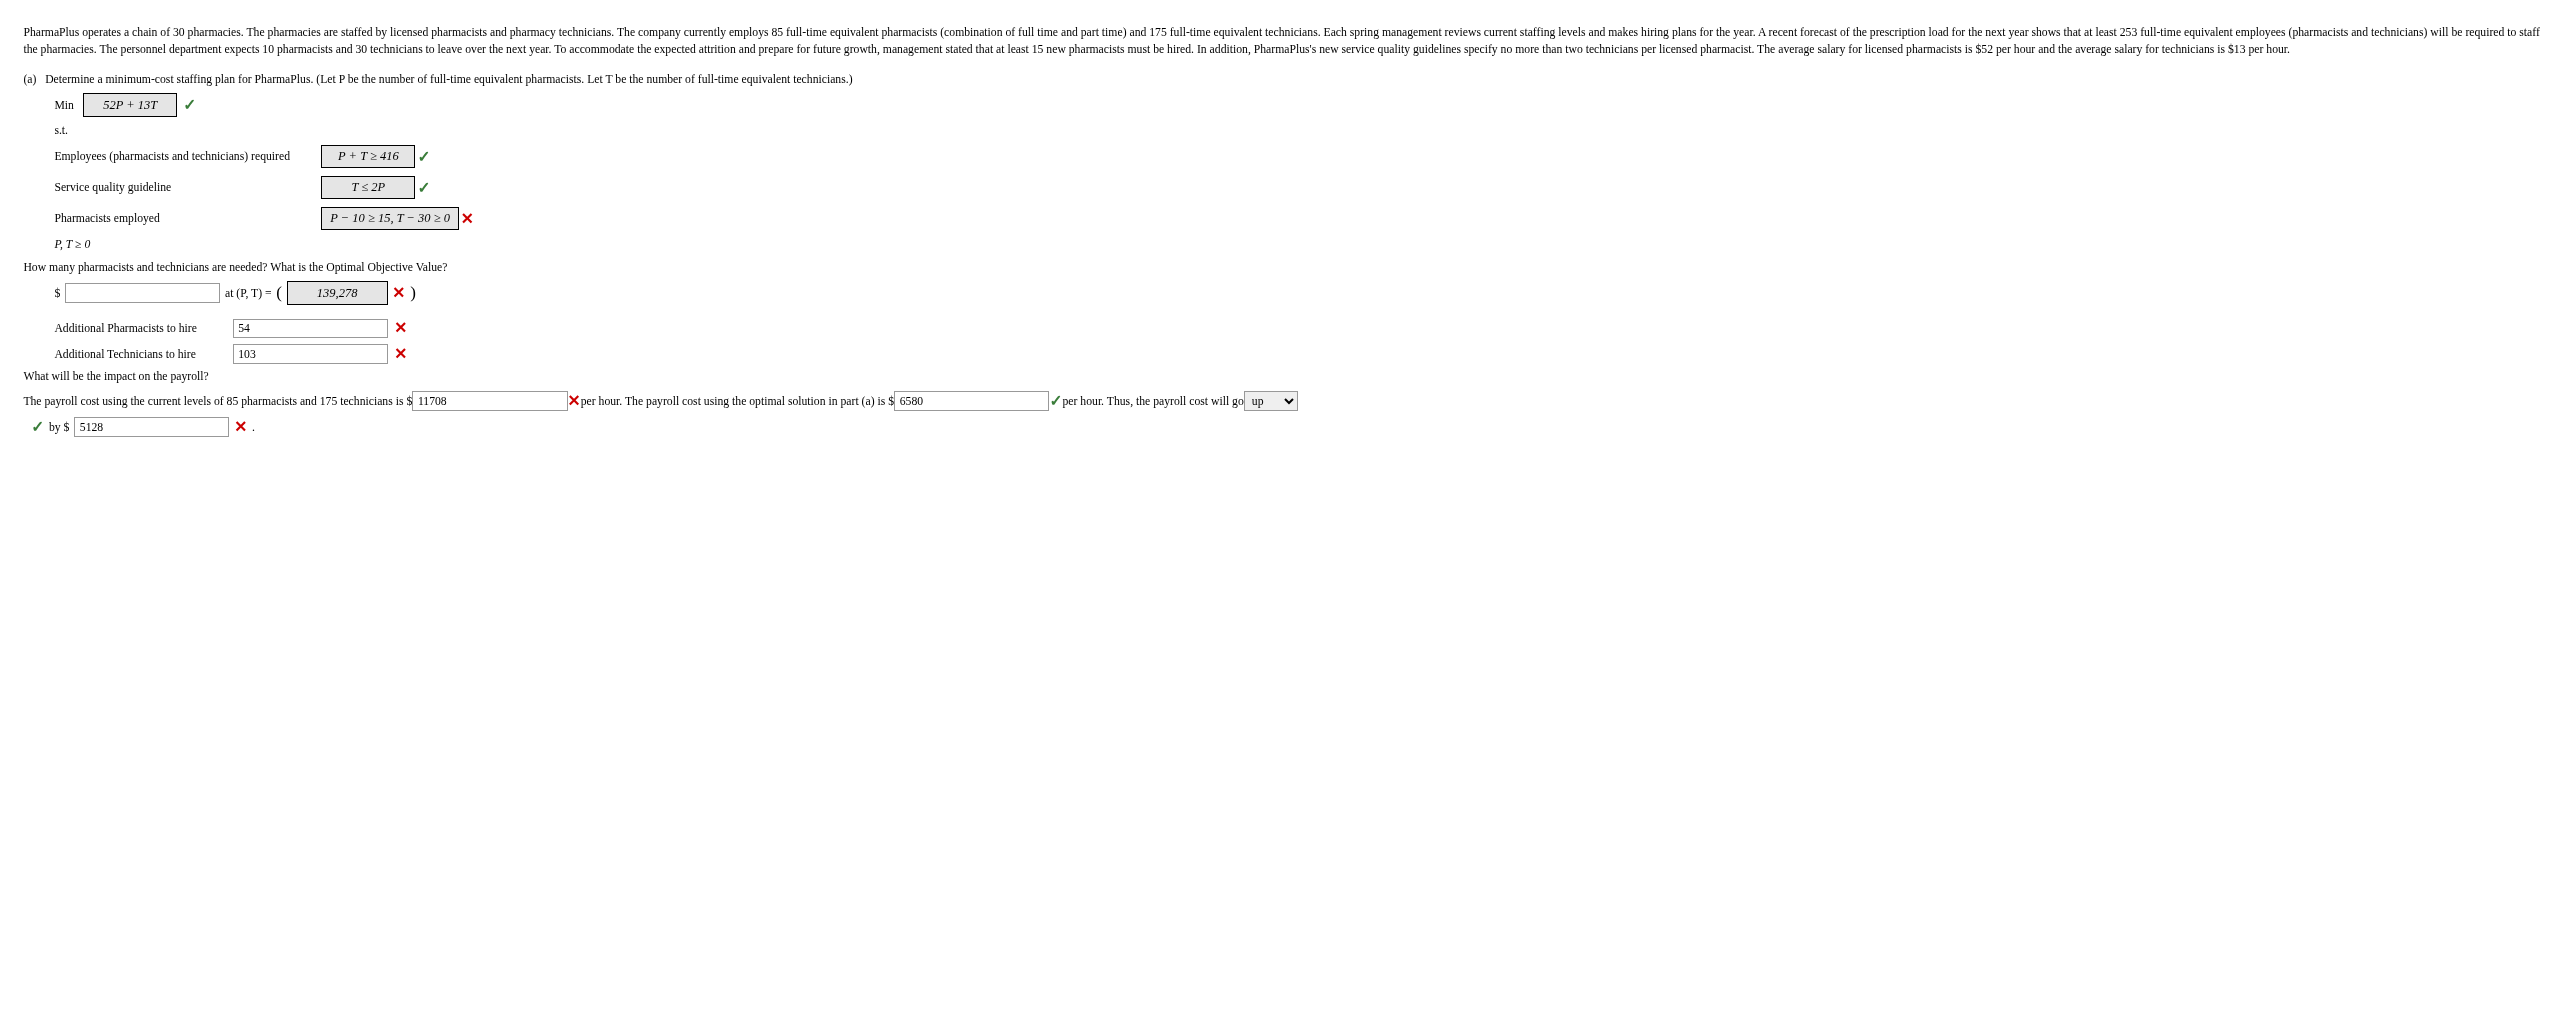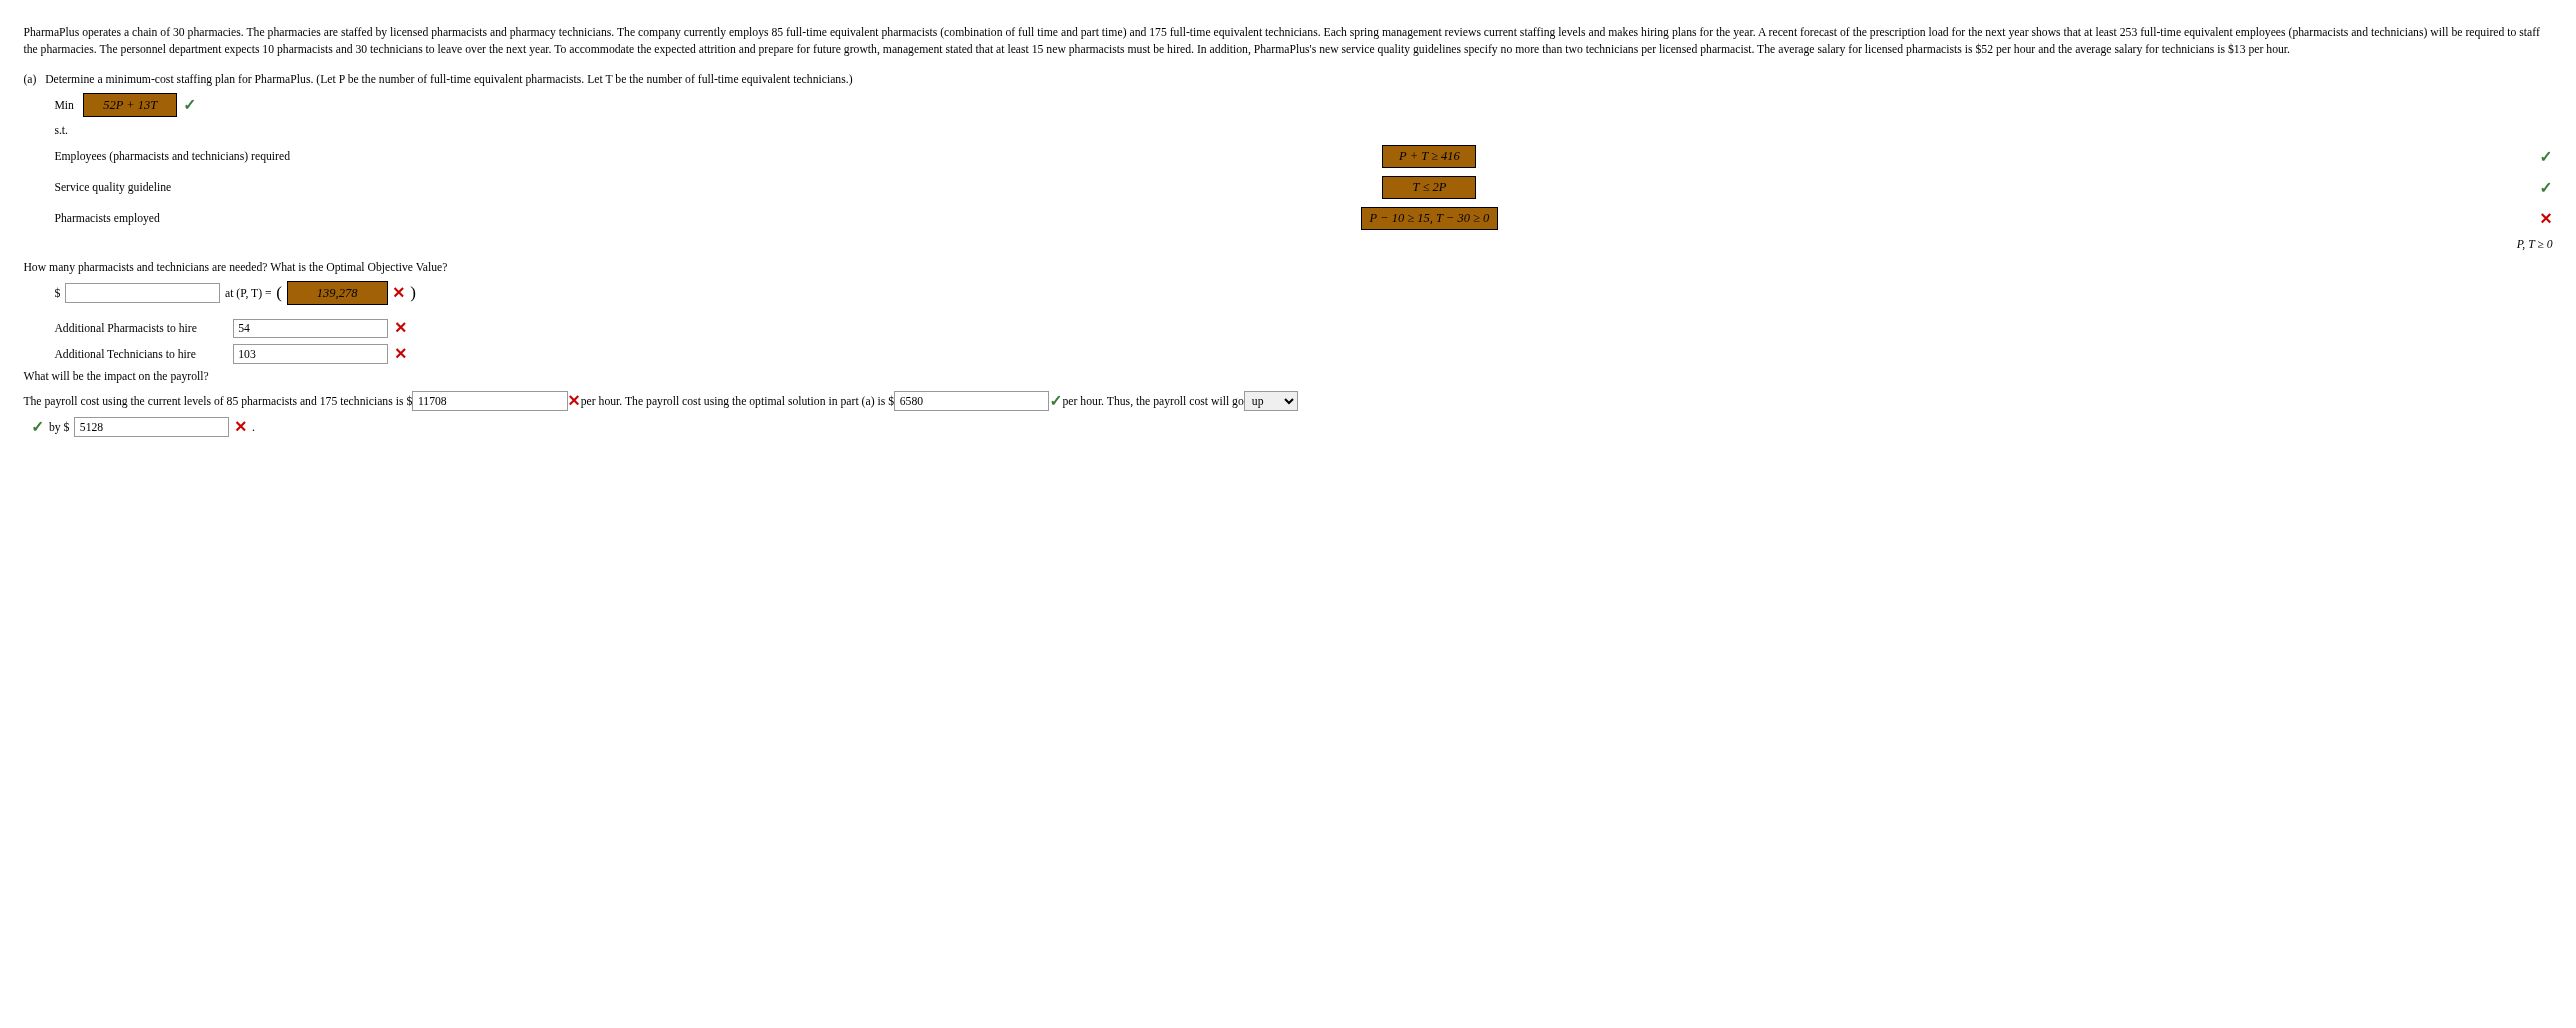--- a/index.html
+++ b/index.html
@@ -33,35 +33,34 @@
     }
     .min-label {
       font-size: 11.7px;
       margin-right: 3.1px;
     }
     .formula-box {
       border: 0.8px solid #000;
       padding: 3.1px 7.8px;
       font-size: 12.5px;
       font-style: italic;
-      background: #a16207;
+      background: #e5e5e5;
       min-width: 94px;
       text-align: center;
     }
     .st-label {
       font-size: 11.7px;
       margin-left: 31px;
       margin-bottom: 7.8px;
     }
     .constraint-row {
       display: flex;
       align-items: center;
       margin-bottom: 7.8px;
       gap: 2px;
-      justify-content: space-between;
     }
     .constraint-label {
       width: 265px;
       font-size: 11.7px;
       text-align: left;
       margin-left: 31px;
     }
     .check-green {
       color: #3a7d3a;
       font-size: 15.6px;
@@ -70,21 +69,20 @@
     .cross-red {
       color: #cc0000;
       font-size: 15.6px;
       font-weight: bold;
     }
     .pt-row {
       font-size: 11.7px;
       margin-left: 31px;
       margin-bottom: 9.4px;
       font-style: italic;
-      text-align: right;
     }
     .question-row {
       font-size: 11.7px;
       margin-left: 0;
       margin-bottom: 7.8px;
     }
     .optimal-row {
       display: flex;
       align-items: center;
       gap: 4.7px;

